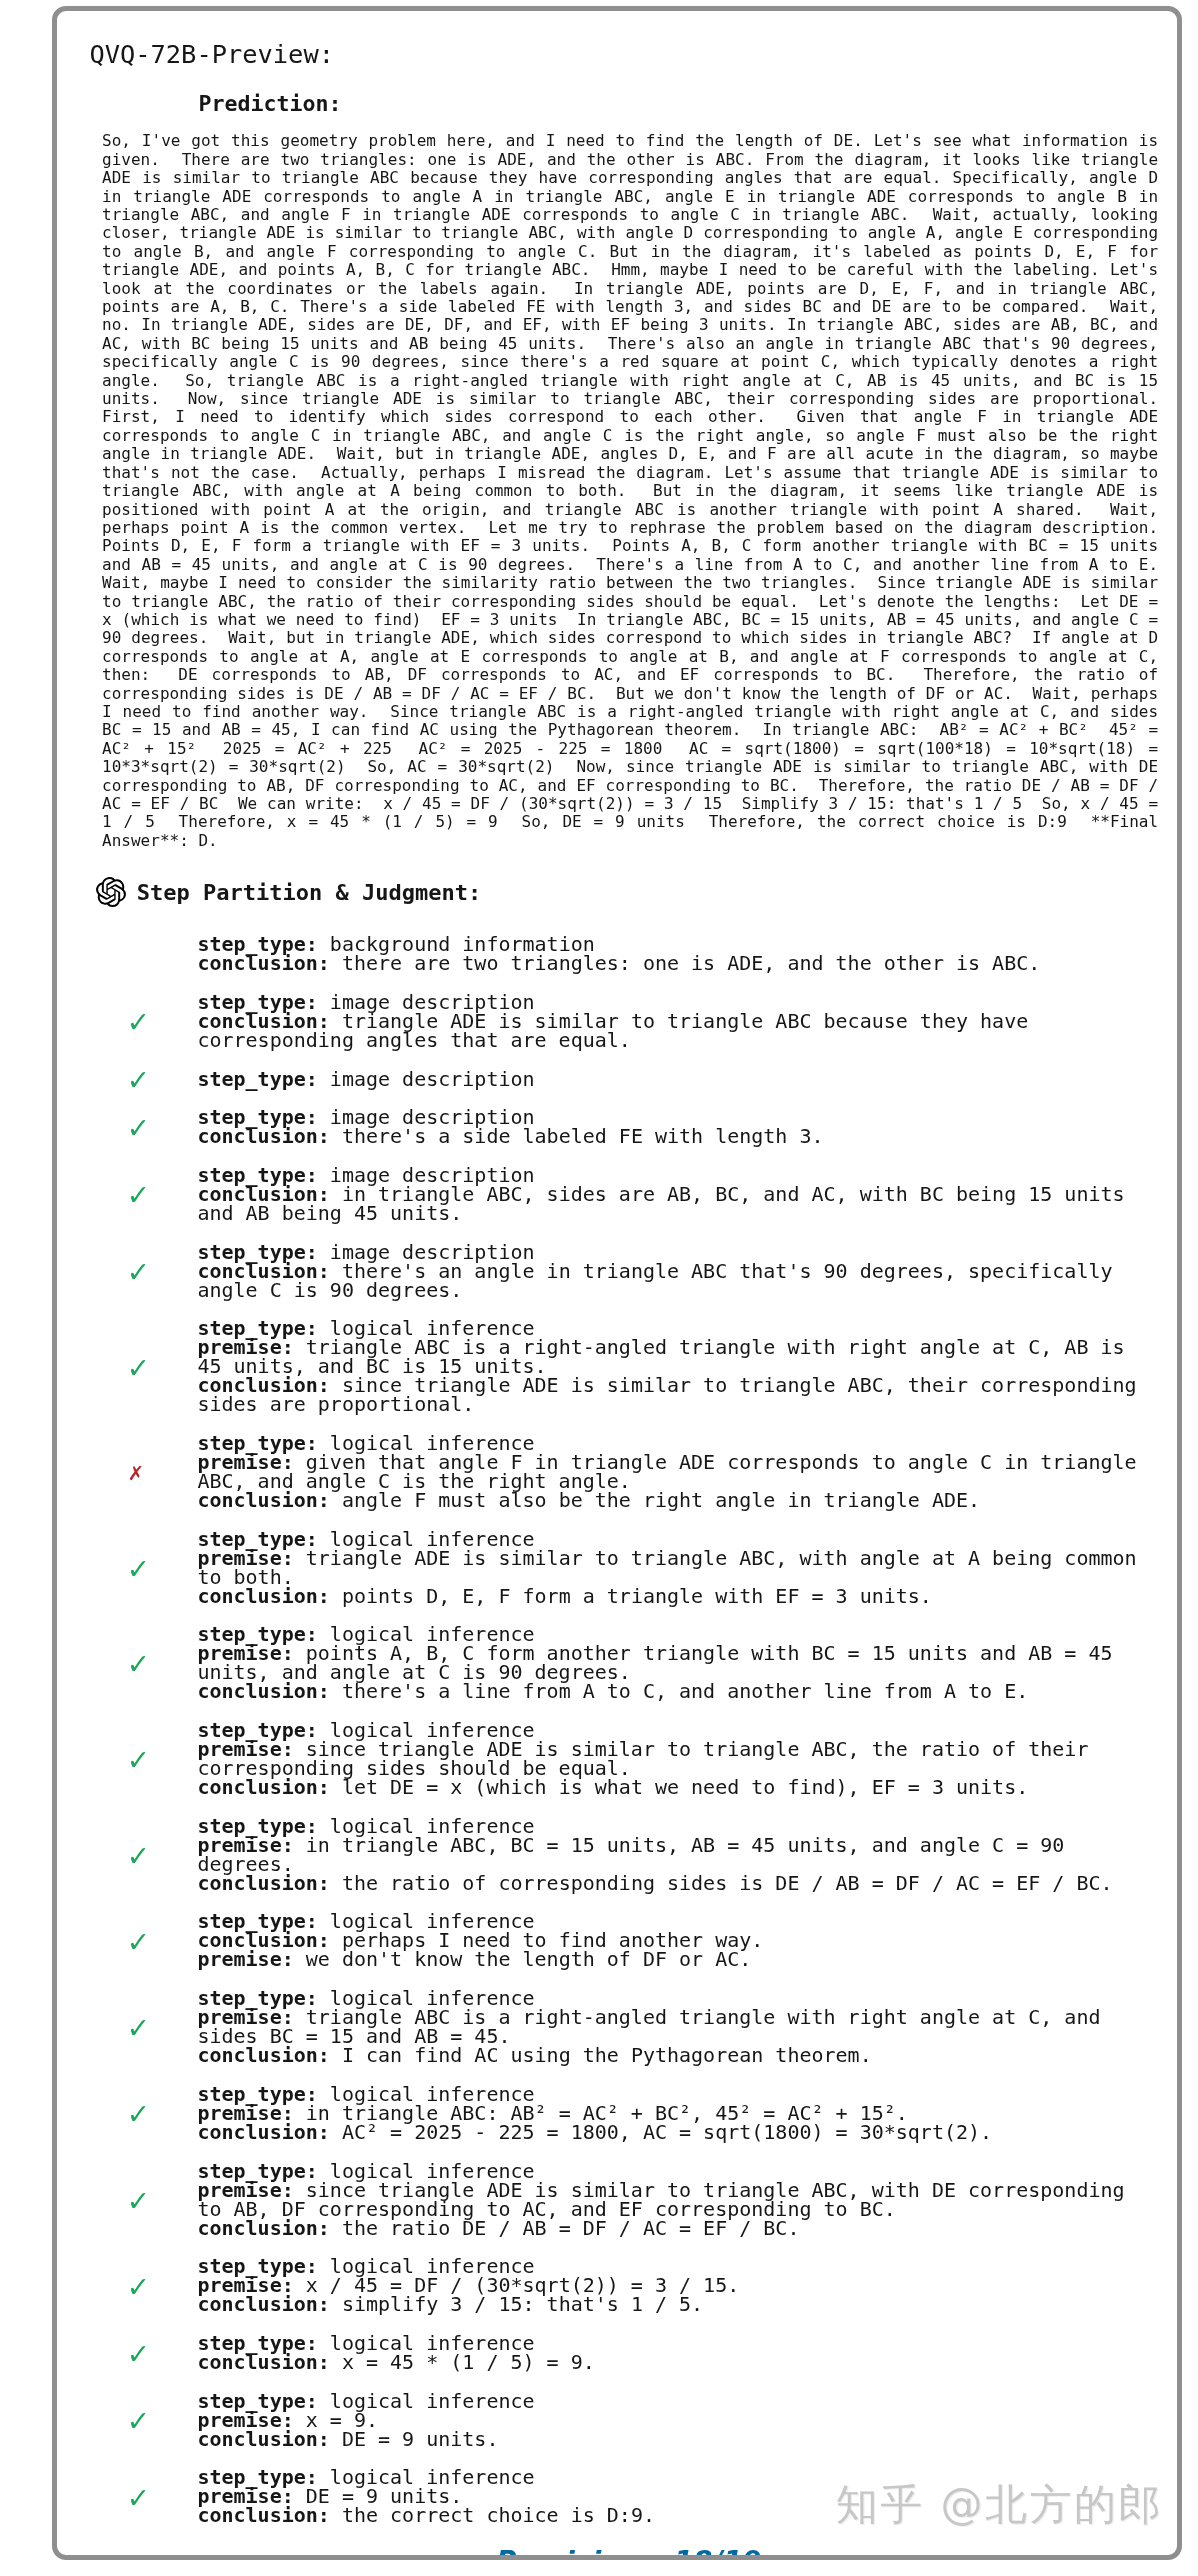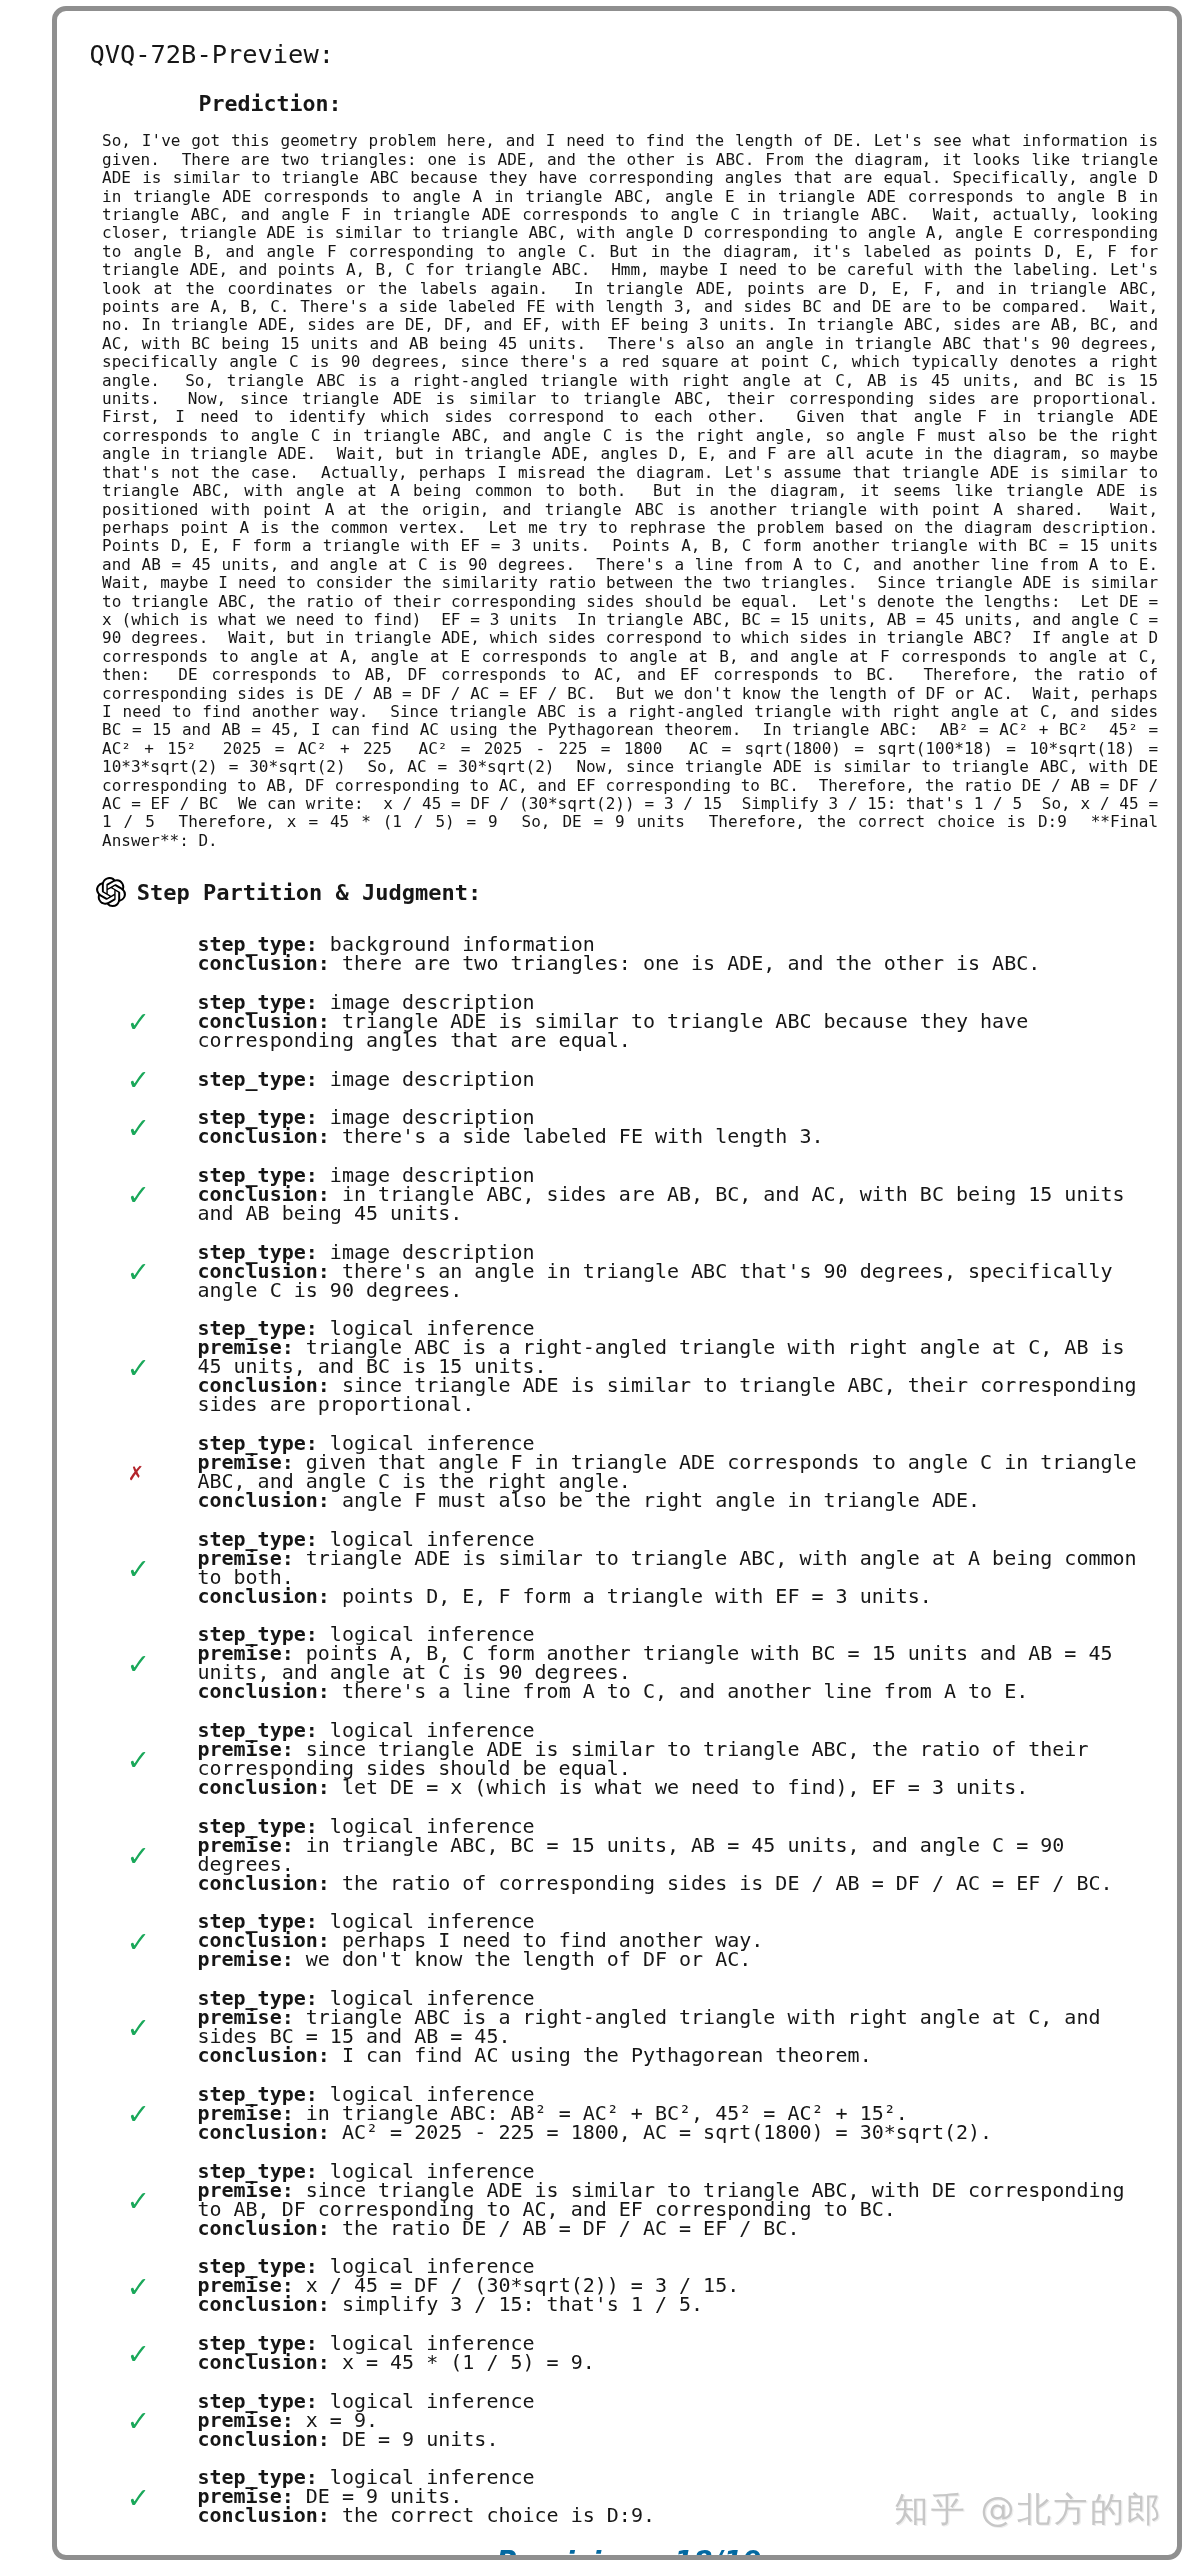--- a/index.html
+++ b/index.html
@@ -47,21 +47,21 @@
   .mark.cross{color:#b3242b;font-size:24px;font-weight:700;}
   .precision{
     margin:15.2px 0 0 0;width:1080px;text-align:center;
     font-family:"DejaVu Sans","Liberation Sans",sans-serif;
     font-style:italic;font-weight:700;font-size:27px;color:#0369a1;
     letter-spacing:0.6px;
   }
   .watermark{
     position:absolute;right:14px;bottom:21.6px;
     font-family:"DejaVu Sans","Liberation Sans",sans-serif;
-    font-size:34px;color:#c7c7c7;letter-spacing:2.5px;
+    font-size:42px;color:#c7c7c7;letter-spacing:2.5px;
     text-shadow:1.3px 1.3px 0 #eeeeee;
     white-space:nowrap;
   }
 </style>
 </head>
 <body>
 
 <div class="frame">
   <div class="content">
 

